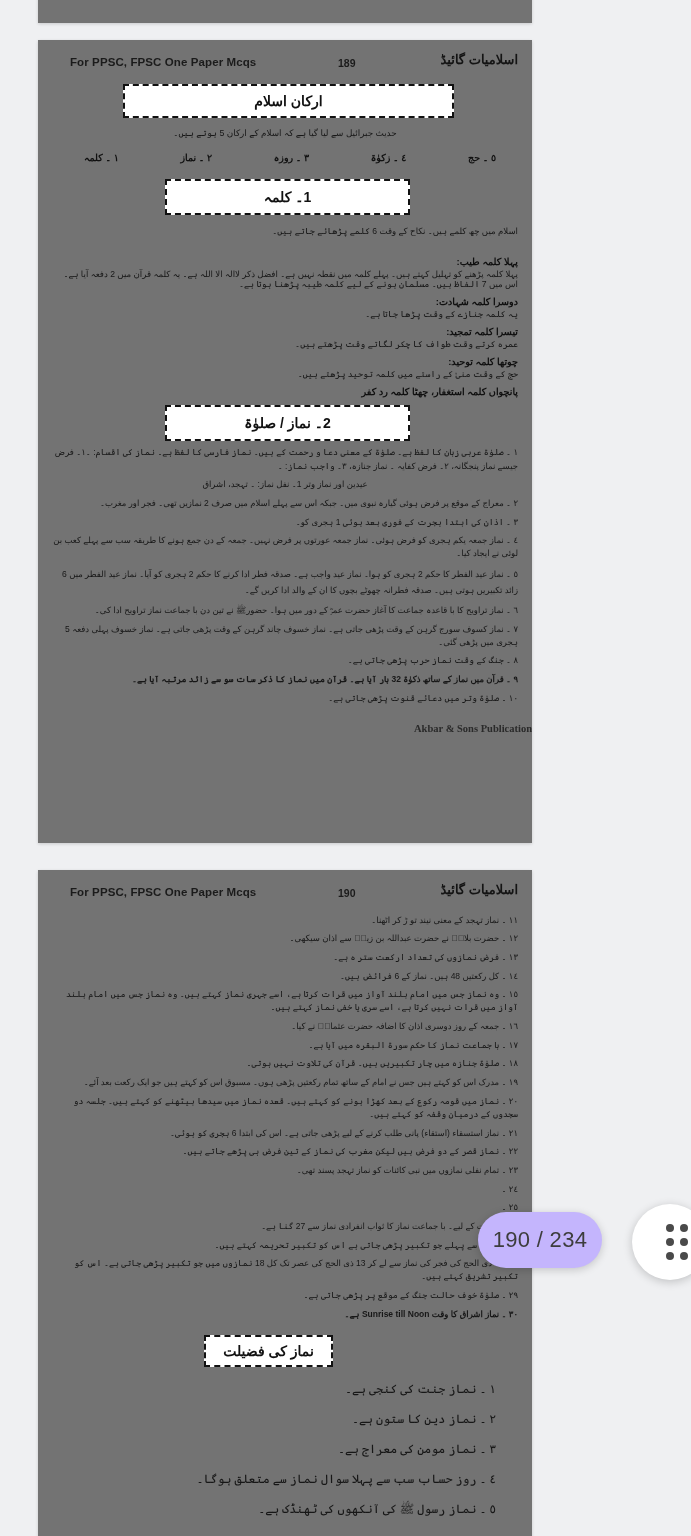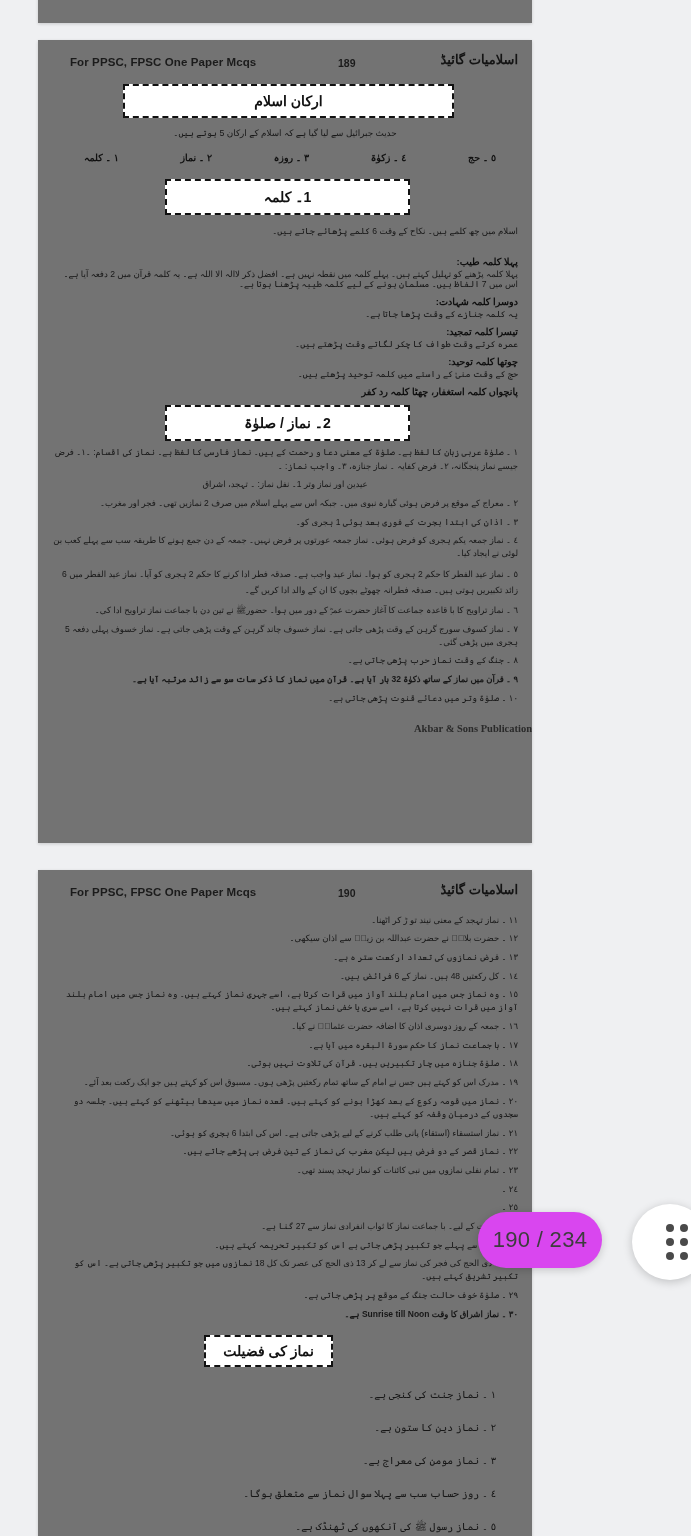--- a/index.html
+++ b/index.html
@@ -112,41 +112,41 @@
     direction: rtl; 
     font-size: 8.5px; line-height: 1.55;
     color: #171717; margin-top: 5.5px;
   }
   .ulist .item.wrap2 { line-height: 1.9; }
 
   
   .fz-list { margin: 10px 36px 0 14px; }
   .fz-list .item {
     direction: rtl; text-align: right;
-    font-size: 10px; color: #171717; margin-top: 22px;
+    font-size: 12px; color: #171717; margin-top: 15px; font-family: Liberation Serif, serif;
   }
 
   
   .pub-footer {
     text-align: right;
     font-family: "Liberation Serif", serif;
     font-weight: bold;
     font-size: 10.5px;
     color: #2a2a2a;
     margin-top: 18px;
   }
 
   
   .page-pill {
     position: absolute;
     left: 478px;
     top: 1212px;
     min-width: 124px;
     height: 56px;
-    background: #d946ef;
+    background: #c4b5fd;
     border-radius: 28px;
     display: flex;
     align-items: center;
     justify-content: center;
     box-shadow: 0 2px 8px rgba(0,0,0,0.18);
     font-size: 22px;
     color: #3d3d3d;
     letter-spacing: .3px;
     z-index: 20;
   }

